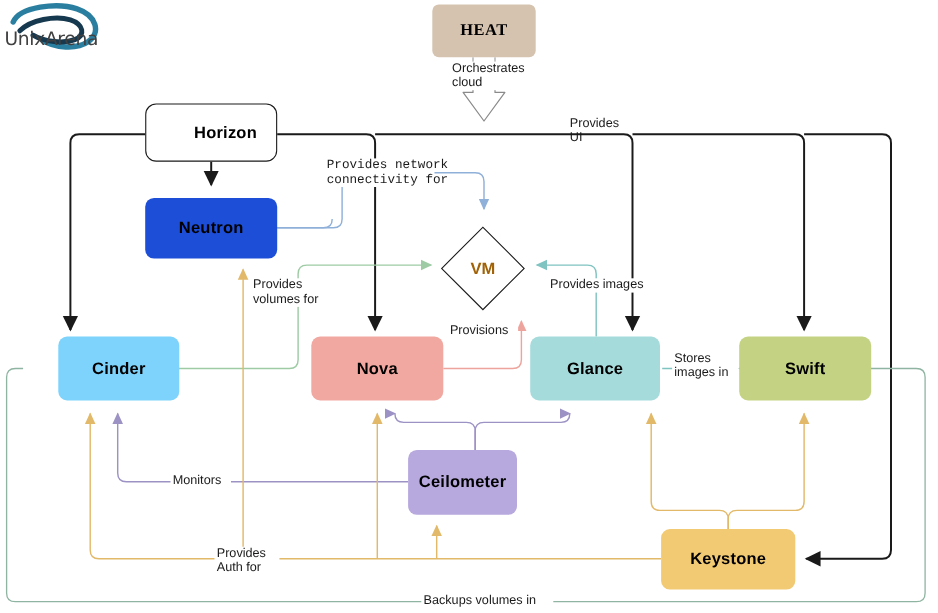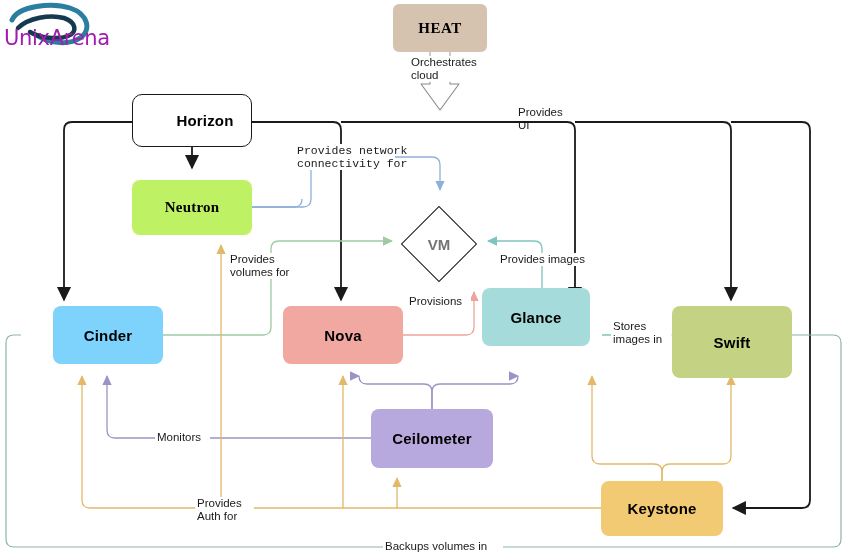--- a/index.html
+++ b/index.html
@@ -60,21 +60,21 @@
     left: 50%; top: 50%;
     width: 52px; height: 52px;
     transform: translate(-50%, -50%) rotate(45deg);
     background: #ffffff;
     border: 1.6px solid #1a1a1a;
   }
   .diamond-label {
     position: relative;
     font-weight: bold;
     font-size: 15px;
-    color: #737373;
+    color: #a16207;
   }
   .edge-label {
     position: absolute;
     font-size: 11.5px;
     color: #1a1a1a;
     line-height: 13px;
     white-space: pre;
     background: #ffffff;
     padding: 0 2px;
   }
@@ -83,22 +83,22 @@
     left: 4px;
     top: 2px;
     width: 110px;
     height: 52px;
   }
   .logo-text {
     position: absolute;
     left: 4px;
     top: 26px;
     font-family: "DejaVu Sans", sans-serif;
-    font-size: 21px;
-    color: #a21caf;
+    font-size: 17px;
+    color: #404040;
     letter-spacing: -0.3px;
   }
 </style>
 </head>
 <body>
 
 <div id="canvas">
 
   <svg class="logo" viewBox="0 0 110 52">
     <path d="M8 18 C14 4, 48 0, 66 6 C84 12, 88 28, 76 36 C66 43, 46 42, 34 34" fill="none" stroke="#2a7fa0" stroke-width="5" stroke-linecap="round"></path>
@@ -199,46 +199,46 @@
   </svg>
 
   <div class="node heat" style="left:393px; top:4px; width:94px; height:48px; background:#d5c3af;">
     <span>HEAT</span>
   </div>
 
   <div class="node plain" style="left:132px; top:94px; width:120px; height:53px;">
     <span>Horizon</span>
   </div>
 
-  <div class="node" style="left:132px; top:180px; width:120px; height:55px; background:#bef264;font-family:Liberation Serif, serif;">
+  <div class="node" style="left:132px; top:180px; width:120px; height:55px; background:#1d4ed8;">
     <span>Neutron</span>
   </div>
 
   <div class="diamond-wrap" style="left:402px; top:207px; width:74px; height:74px;">
     <div class="diamond-shape"></div>
     <span class="diamond-label">VM</span>
   </div>
 
   <div class="node" style="left:21px; top:306px; width:110px; height:58px; background:#7dd3fc;margin-left:32px;">
     <span>Cinder</span>
   </div>
 
   <div class="node" style="left:283px; top:306px; width:120px; height:58px; background:#f1a8a0;">
     <span>Nova</span>
   </div>
 
-  <div class="node" style="left:482px; top:288px; width:108px; height:58px; background:#a6dbdc;">
+  <div class="node" style="left:482px; top:306px; width:118px; height:58px; background:#a6dbdc;">
     <span>Glance</span>
   </div>
 
-  <div class="node" style="left:672px; top:306px; width:120px; height:72px; background:#c4d383;">
+  <div class="node" style="left:672px; top:306px; width:120px; height:58px; background:#c4d383;">
     <span>Swift</span>
   </div>
 
-  <div class="node" style="left:371px; top:409px; width:122px; height:59px; background:#b7a8dd;">
+  <div class="node" style="left:371px; top:409px; width:99px; height:59px; background:#b7a8dd;">
     <span>Ceilometer</span>
   </div>
 
   <div class="node" style="left:601px; top:481px; width:122px; height:55px; background:#f2ca73;">
     <span>Keystone</span>
   </div>
 
   <div class="edge-label" style="left:409px; top:56px; width:64px;">Orchestrates
 cloud</div>
 

